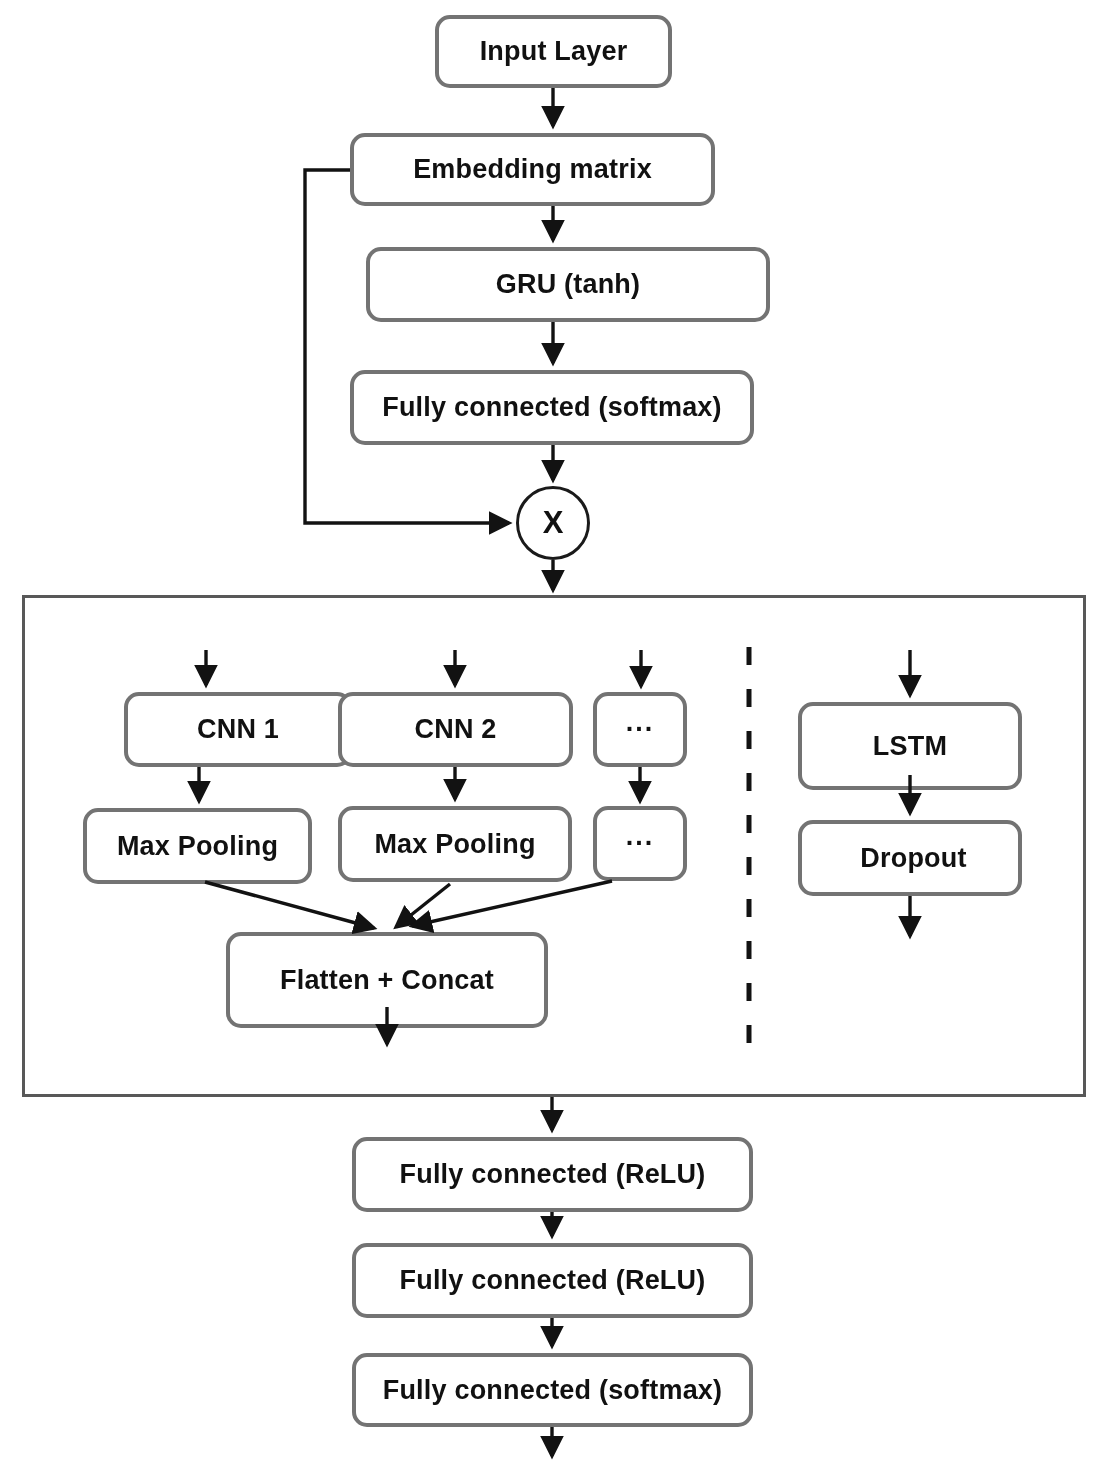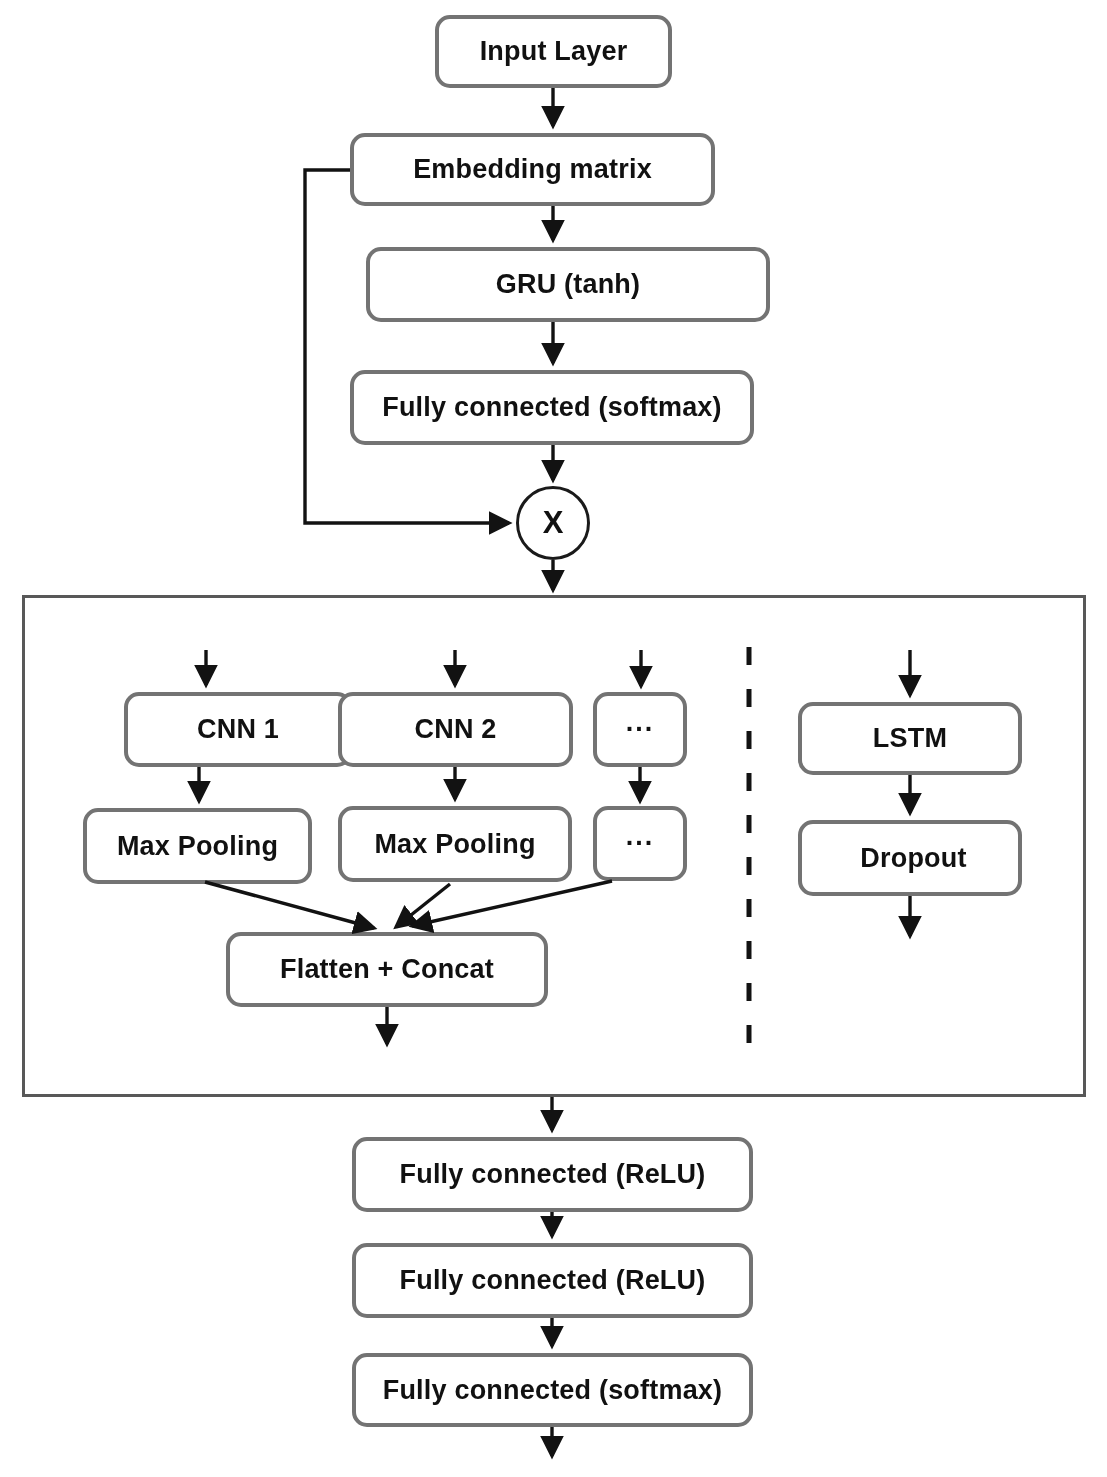--- a/index.html
+++ b/index.html
@@ -148,25 +148,25 @@
   </div>
   <div class="node" style="left:83px;  top:808px; width:229px; height:76px;">
     <span class="lbl">Max Pooling</span>
   </div>
   <div class="node" style="left:338px; top:806px; width:234px; height:76px;">
     <span class="lbl">Max Pooling</span>
   </div>
   <div class="node ellipsis-node" style="left:593px; top:806px; width:94px; height:75px;">
     <span class="lbl">...</span>
   </div>
-  <div class="node" style="left:226px; top:932px; width:322px; height:75px;">
+  <div class="node" style="left:226px; top:932px; width:322px; height:96px;">
     <span class="lbl">Flatten + Concat</span>
   </div>
 
-  <div class="node" style="left:798px; top:702px; width:224px; height:73px;">
+  <div class="node" style="left:798px; top:702px; width:224px; height:88px;">
     <span class="lbl">LSTM</span>
   </div>
   <div class="node" style="left:798px; top:820px; width:224px; height:76px;padding-left:7px;">
     <span class="lbl">Dropout</span>
   </div>
 
   <div class="node" style="left:352px; top:1137px; width:401px; height:75px;">
     <span class="lbl">Fully connected (ReLU)</span>
   </div>
   <div class="node" style="left:352px; top:1243px; width:401px; height:75px;">

